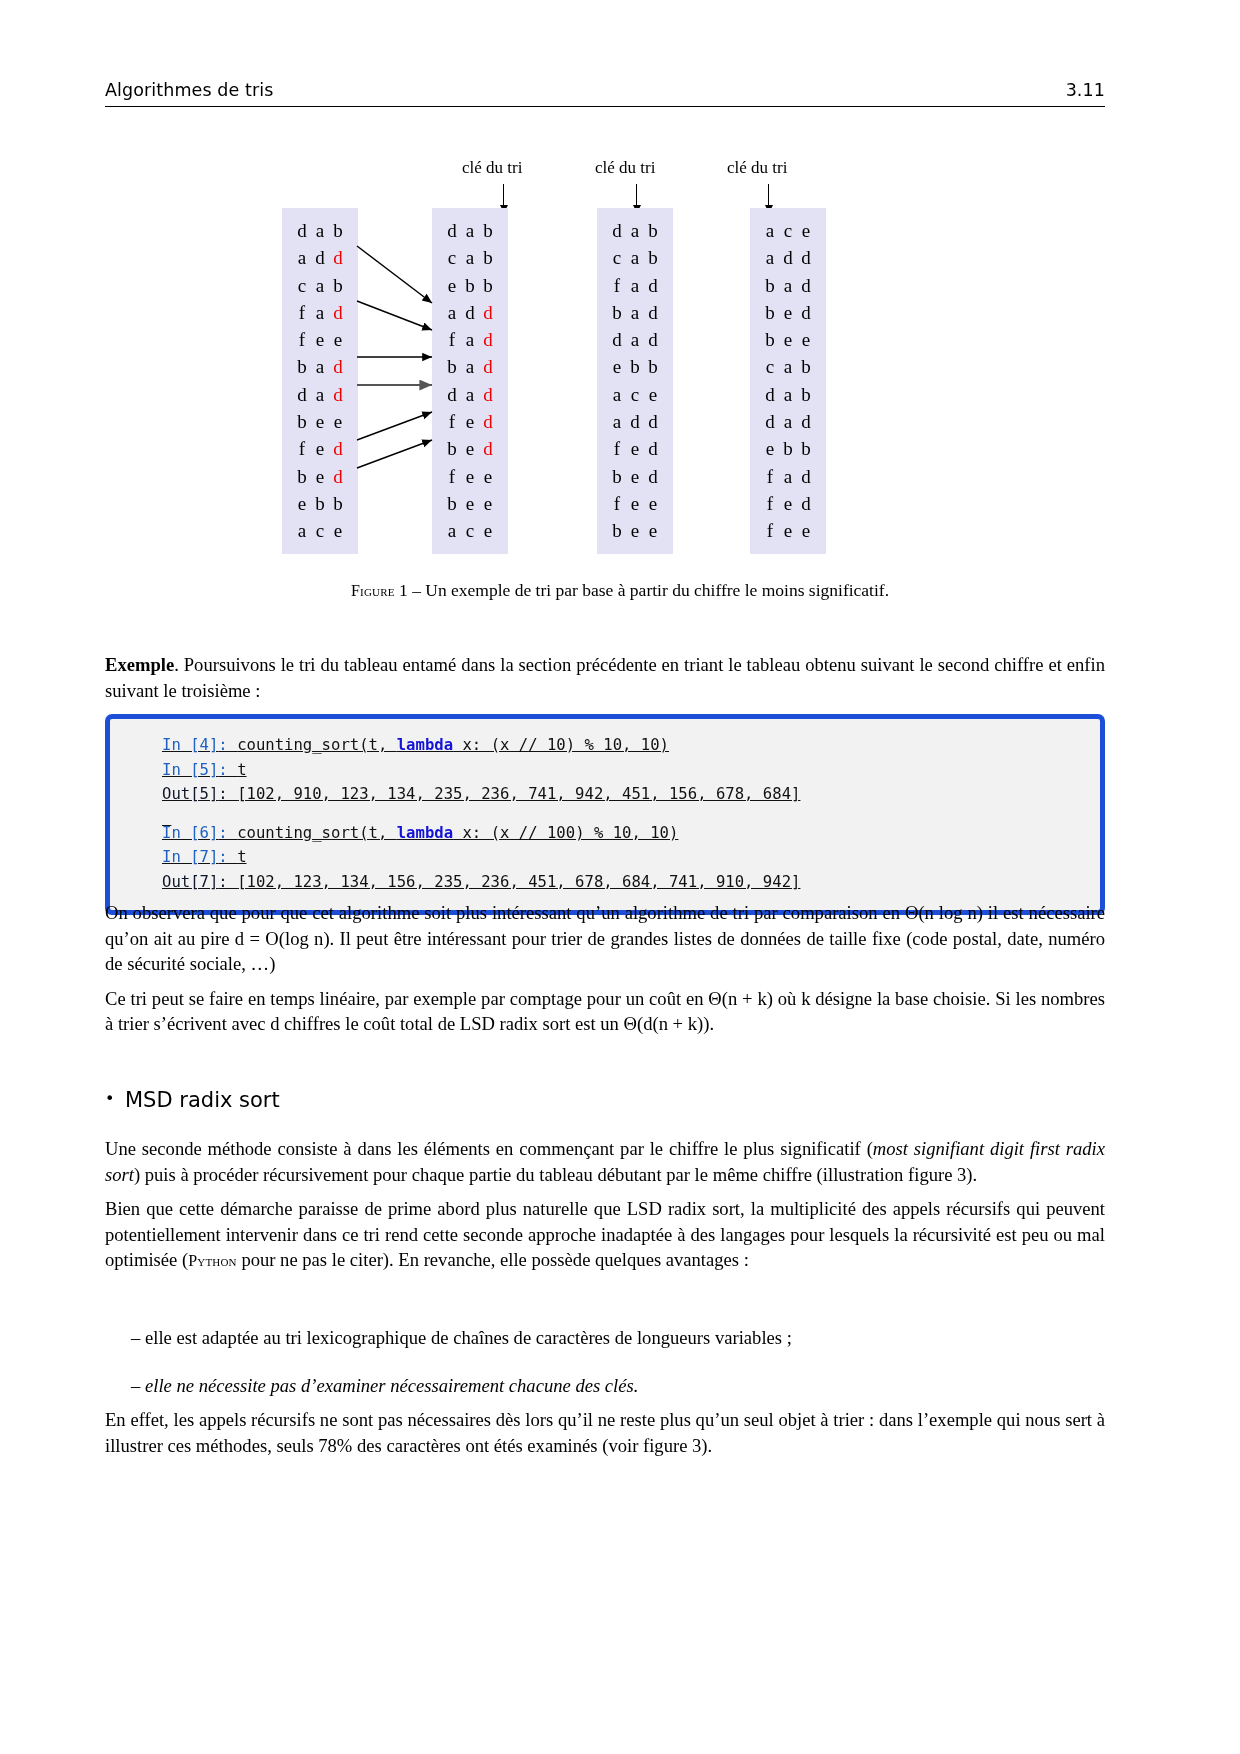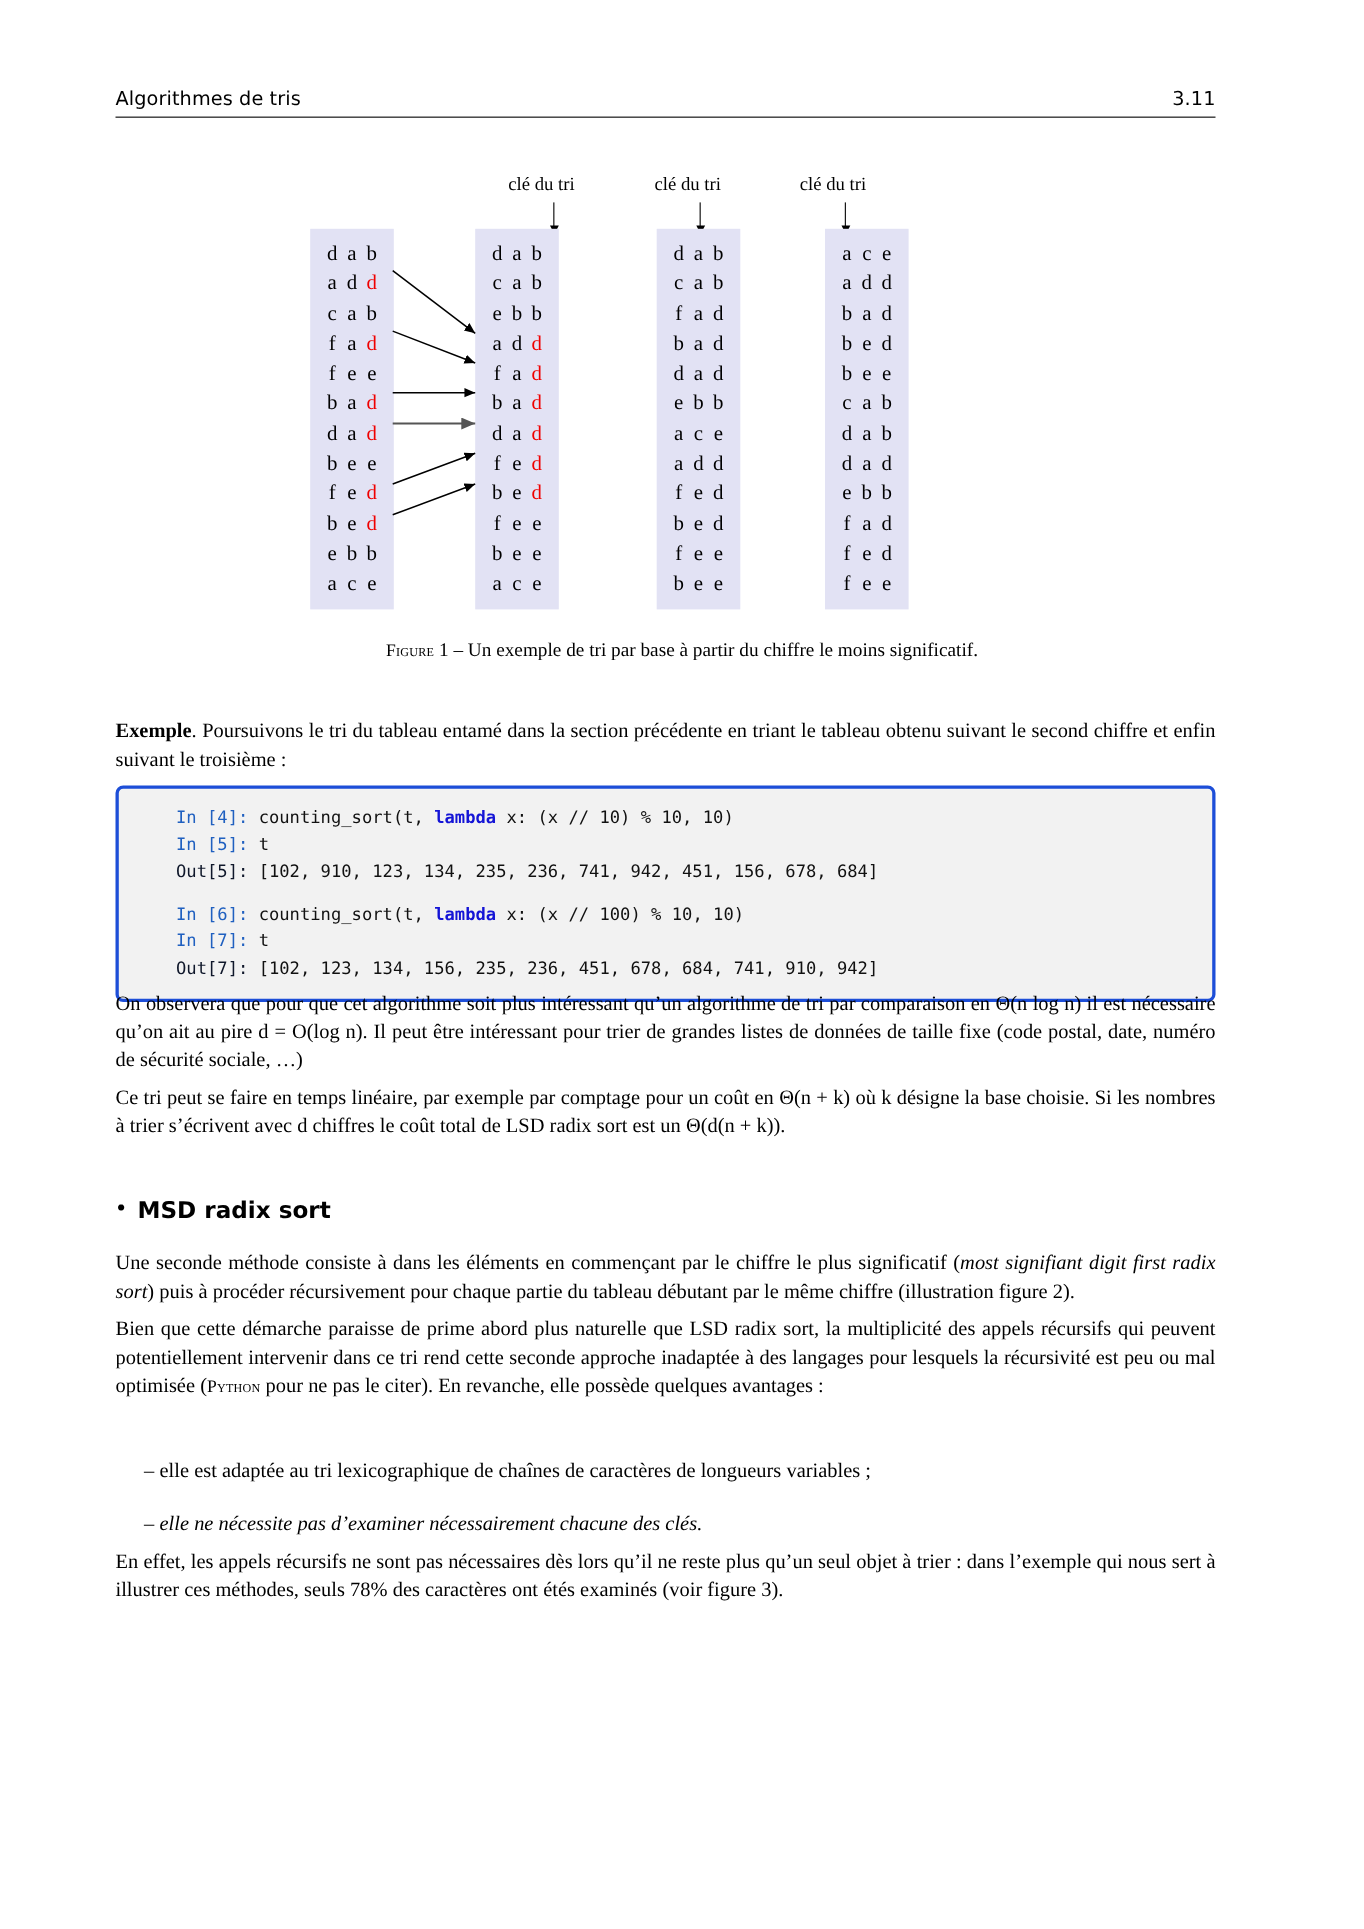--- a/index.html
+++ b/index.html
@@ -135,28 +135,29 @@
   b.lead { font-weight: bold; }
   i { font-style: italic; }
 
   
   .codebox {
     position: absolute;
     left: 105px;
     width: 1000px;
     box-sizing: border-box;
     background: #f2f2f2;
-    border: 3px solid #1d4ed8;
+    border: 5px solid #1d4ed8;
     border-radius: 7px;
     padding: 14px 0 16px 52px;
     font-family: "DejaVu Sans Mono", "Liberation Mono", monospace;
     font-size: 15.6px;
     line-height: 24.5px;
     color: #111;
     white-space: pre;
+    text-decoration: underline;
   }
   .tok-in   { color: #2060c0; }
   .tok-out  { color: #0f172a; }
   .tok-kw   { color: #1414d6; font-weight: bold; }
   .code-blank { height: 14px; }
 
   
   .section-head {
     position: absolute;
     left: 105px;
@@ -507,26 +508,26 @@
     <p><b class="lead">Exemple</b><span>. Poursuivons le tri du tableau entamé dans la section précédente en triant le tableau obtenu suivant le second chiffre et enfin suivant le troisième :</span></p>
   </div>
 
   <div class="codebox" style="top:714px;" id="codebox"><div><span class="tok-in">In [4]</span><span class="tok-in">: </span><span>counting_sort(t, </span><span class="tok-kw">lambda</span><span> x: (x // 10) % 10, 10)</span></div><div><span class="tok-in">In [5]</span><span class="tok-in">: </span><span>t</span></div><div><span class="tok-out">Out[5]</span><span class="tok-out">: </span><span>[102, 910, 123, 134, 235, 236, 741, 942, 451, 156, 678, 684]</span></div><div class="code-blank">&nbsp;</div><div><span class="tok-in">In [6]</span><span class="tok-in">: </span><span>counting_sort(t, </span><span class="tok-kw">lambda</span><span> x: (x // 100) % 10, 10)</span></div><div><span class="tok-in">In [7]</span><span class="tok-in">: </span><span>t</span></div><div><span class="tok-out">Out[7]</span><span class="tok-out">: </span><span>[102, 123, 134, 156, 235, 236, 451, 678, 684, 741, 910, 942]</span></div></div>
 
   <div class="body-block" style="top:900px;">
     <p>On observera que pour que cet algorithme soit plus intéressant qu’un algorithme de tri par comparaison en Θ(n log n) il est nécessaire qu’on ait au pire d = O(log n). Il peut être intéressant pour trier de grandes listes de données de taille fixe (code postal, date, numéro de sécurité sociale, …)</p>
     <p>Ce tri peut se faire en temps linéaire, par exemple par comptage pour un coût en Θ(n + k) où k désigne la base choisie. Si les nombres à trier s’écrivent avec d chiffres le coût total de LSD radix sort est un Θ(d(n + k)).</p>
   </div>
 
-  <div class="section-head" style="top:1088px;font-weight:bold;">
+  <div class="section-head" style="top:1088px;">
     <span class="bullet">•</span><span>MSD radix sort</span>
   </div>
 
   <div class="body-block" style="top:1136px;">
-    <p><span>Une seconde méthode consiste à dans les éléments en commençant par le chiffre le plus significatif (</span><i>most signifiant digit first radix sort</i><span>) puis à procéder récursivement pour chaque partie du tableau débutant par le même chiffre (illustration figure 2).</span></p>
+    <p><span>Une seconde méthode consiste à dans les éléments en commençant par le chiffre le plus significatif (</span><i>most signifiant digit first radix sort</i><span>) puis à procéder récursivement pour chaque partie du tableau débutant par le même chiffre (illustration figure 3).</span></p>
     <p><span>Bien que cette démarche paraisse de prime abord plus naturelle que LSD radix sort, la multiplicité des appels récursifs qui peuvent potentiellement intervenir dans ce tri rend cette seconde approche inadaptée à des langages pour lesquels la récursivité est peu ou mal optimisée (</span><span class="smallcaps">Python</span><span> pour ne pas le citer). En revanche, elle possède quelques avantages :</span></p>
   </div>
 
   <div class="dashlist" style="top:1325px;" id="dashlist">
       <div class="dashitem">
         <span class="dash">–</span>
         <span class="txt">elle est adaptée au tri lexicographique de chaînes de caractères de longueurs variables ;</span>
       </div>
       <div class="dashitem">
         <span class="dash">–</span>

